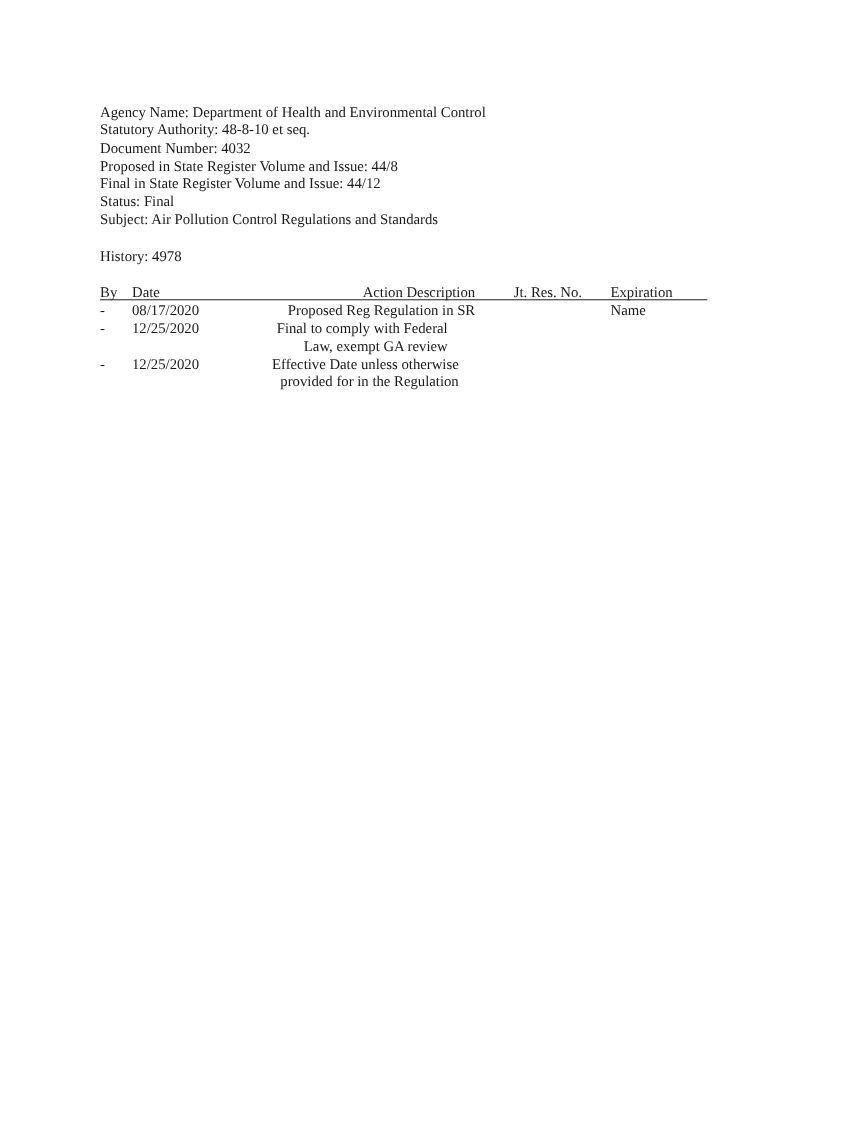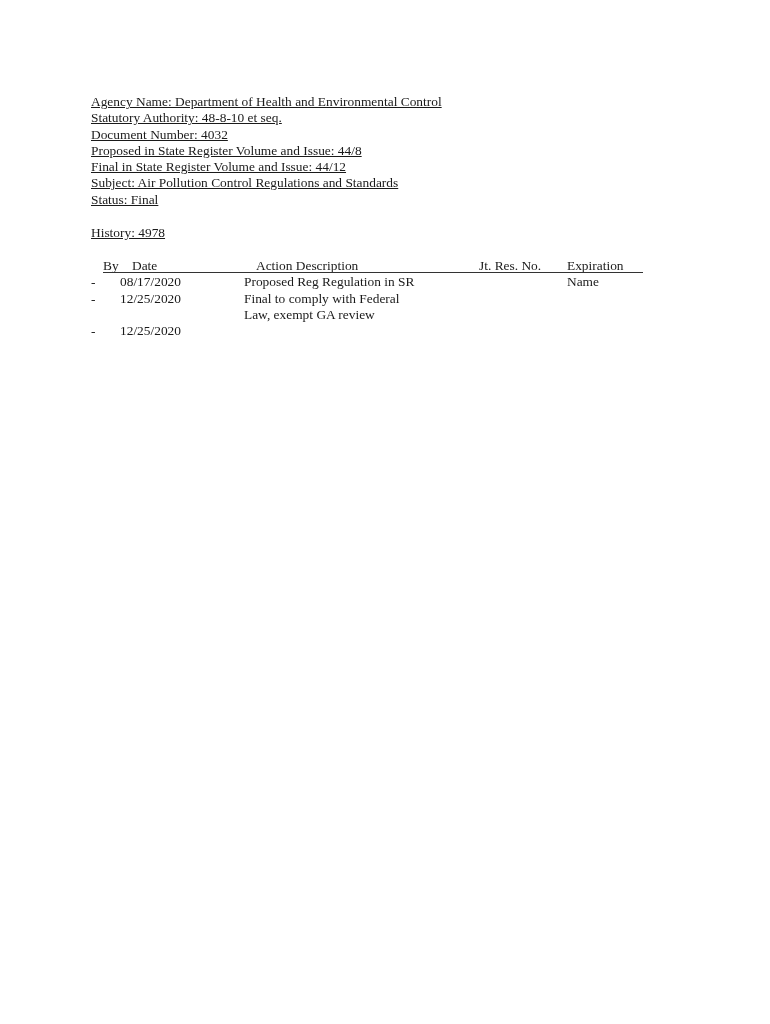--- a/index.html
+++ b/index.html
@@ -2,49 +2,49 @@
 <html><head>
   <meta charset="utf-8">
   <style>
     html, body { margin: 0; padding: 0; background: #ffffff; }
     body {
       width: 770px; height: 1024px; position: relative; overflow: hidden;
       font-family: "Liberation Serif", serif;
       font-size: 13.4px; color: #1a1a1a;
     }
     .meta { position: absolute; left: 91px; top: 94px; line-height: 16.3px; }
-    .meta div { white-space: nowrap; text-decoration: underline; }
-    .history { position: absolute; left: 91px; top: 225px; line-height: 16.3px; text-decoration: underline; }
+    .meta div { white-space: nowrap; }
+    .history { position: absolute; left: 91px; top: 225px; line-height: 16.3px; }
     .table { position: absolute; left: 91px; top: 258px; width: 552px; }
     .row { position: relative; line-height: 16.3px; }
-    .hdr { position: relative; height: 16.3px; line-height: 16.3px; margin-left: 12px; }
+    .hdr { position: relative; height: 16.3px; line-height: 16.3px; }
     .hdr::after {
       content: ""; position: absolute; left: 0; right: 0; top: 13.5px;
       border-bottom: 1px solid #333;
     }
     .c-by { position: absolute; left: 0; }
     .c-date { position: absolute; left: 29px; }
-    .c-act { position: absolute; left: 153px; width: 200px; }
+    .c-act { position: absolute; left: 141px; width: 200px; text-align: right; }
     .c-jt { position: absolute; left: 376px; }
     .c-exp { position: absolute; left: 464px; }
     .r1 { height: 16.3px; }
     .r2 { height: 32.6px; }
     .r3 { height: 32.6px; }
   </style>
 </head>
 <body>
 
 <div class="meta">
   <div>Agency Name: Department of Health and Environmental Control</div>
   <div>Statutory Authority: 48-8-10 et seq.</div>
   <div>Document Number: 4032</div>
   <div>Proposed in State Register Volume and Issue: 44/8</div>
   <div>Final in State Register Volume and Issue: 44/12</div>
+  <div>Status: Final</div>
   <div>Subject: Air Pollution Control Regulations and Standards</div>
-  <div>Status: Final</div>
 </div>
 
 <div class="history">History: 4978</div>
 
 <div class="table">
   <div class="hdr">
     <span class="c-by">By</span>
     <span class="c-date">Date</span>
     <span class="c-act">Action Description</span>
     <span class="c-jt">Jt. Res. No.</span>
@@ -56,14 +56,15 @@
     <span class="c-act">Proposed Reg Regulation in SR</span>
   </div>
   <div class="row r2">
     <span class="c-by">-</span>
     <span class="c-date">12/25/2020</span>
     <span class="c-act" style="width:175px">Final to comply with Federal Law, exempt GA review</span>
   </div>
   <div class="row r3">
     <span class="c-by">-</span>
     <span class="c-date">12/25/2020</span>
+    <span class="c-act" style="width:185px">Effective Date unless otherwise provided for in the Regulation</span>
   </div>
 </div>
 
 </body></html>

